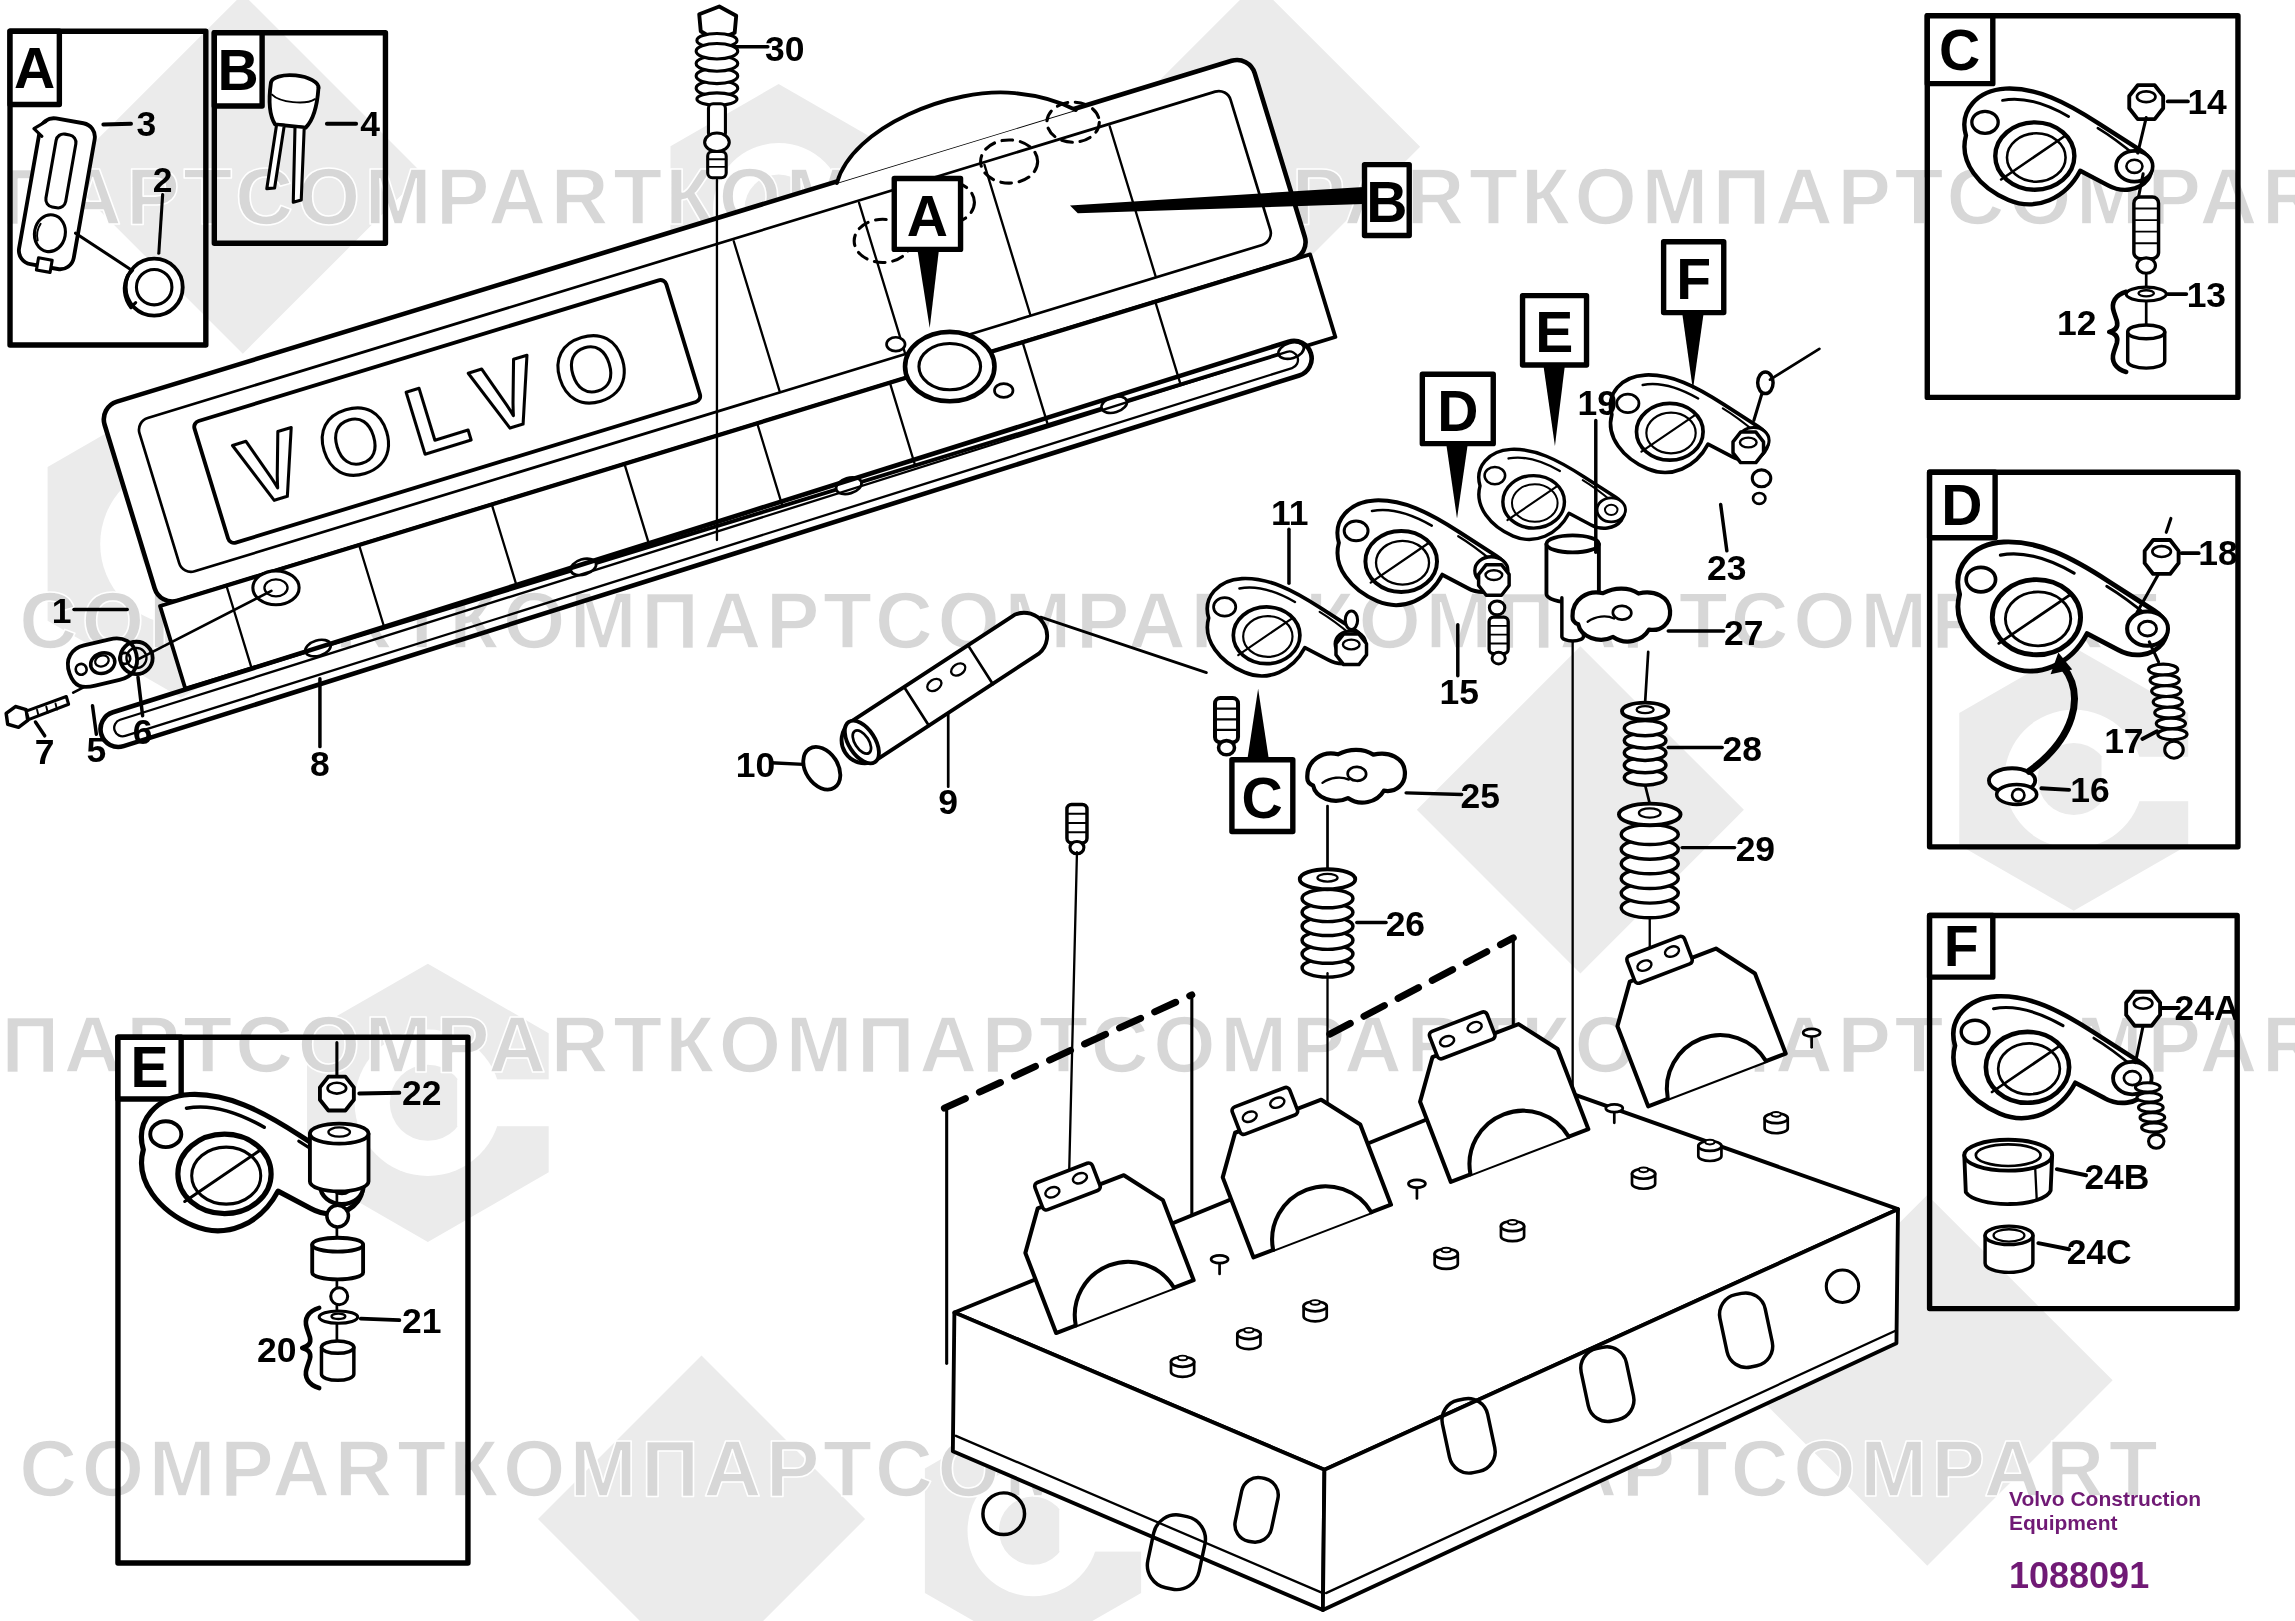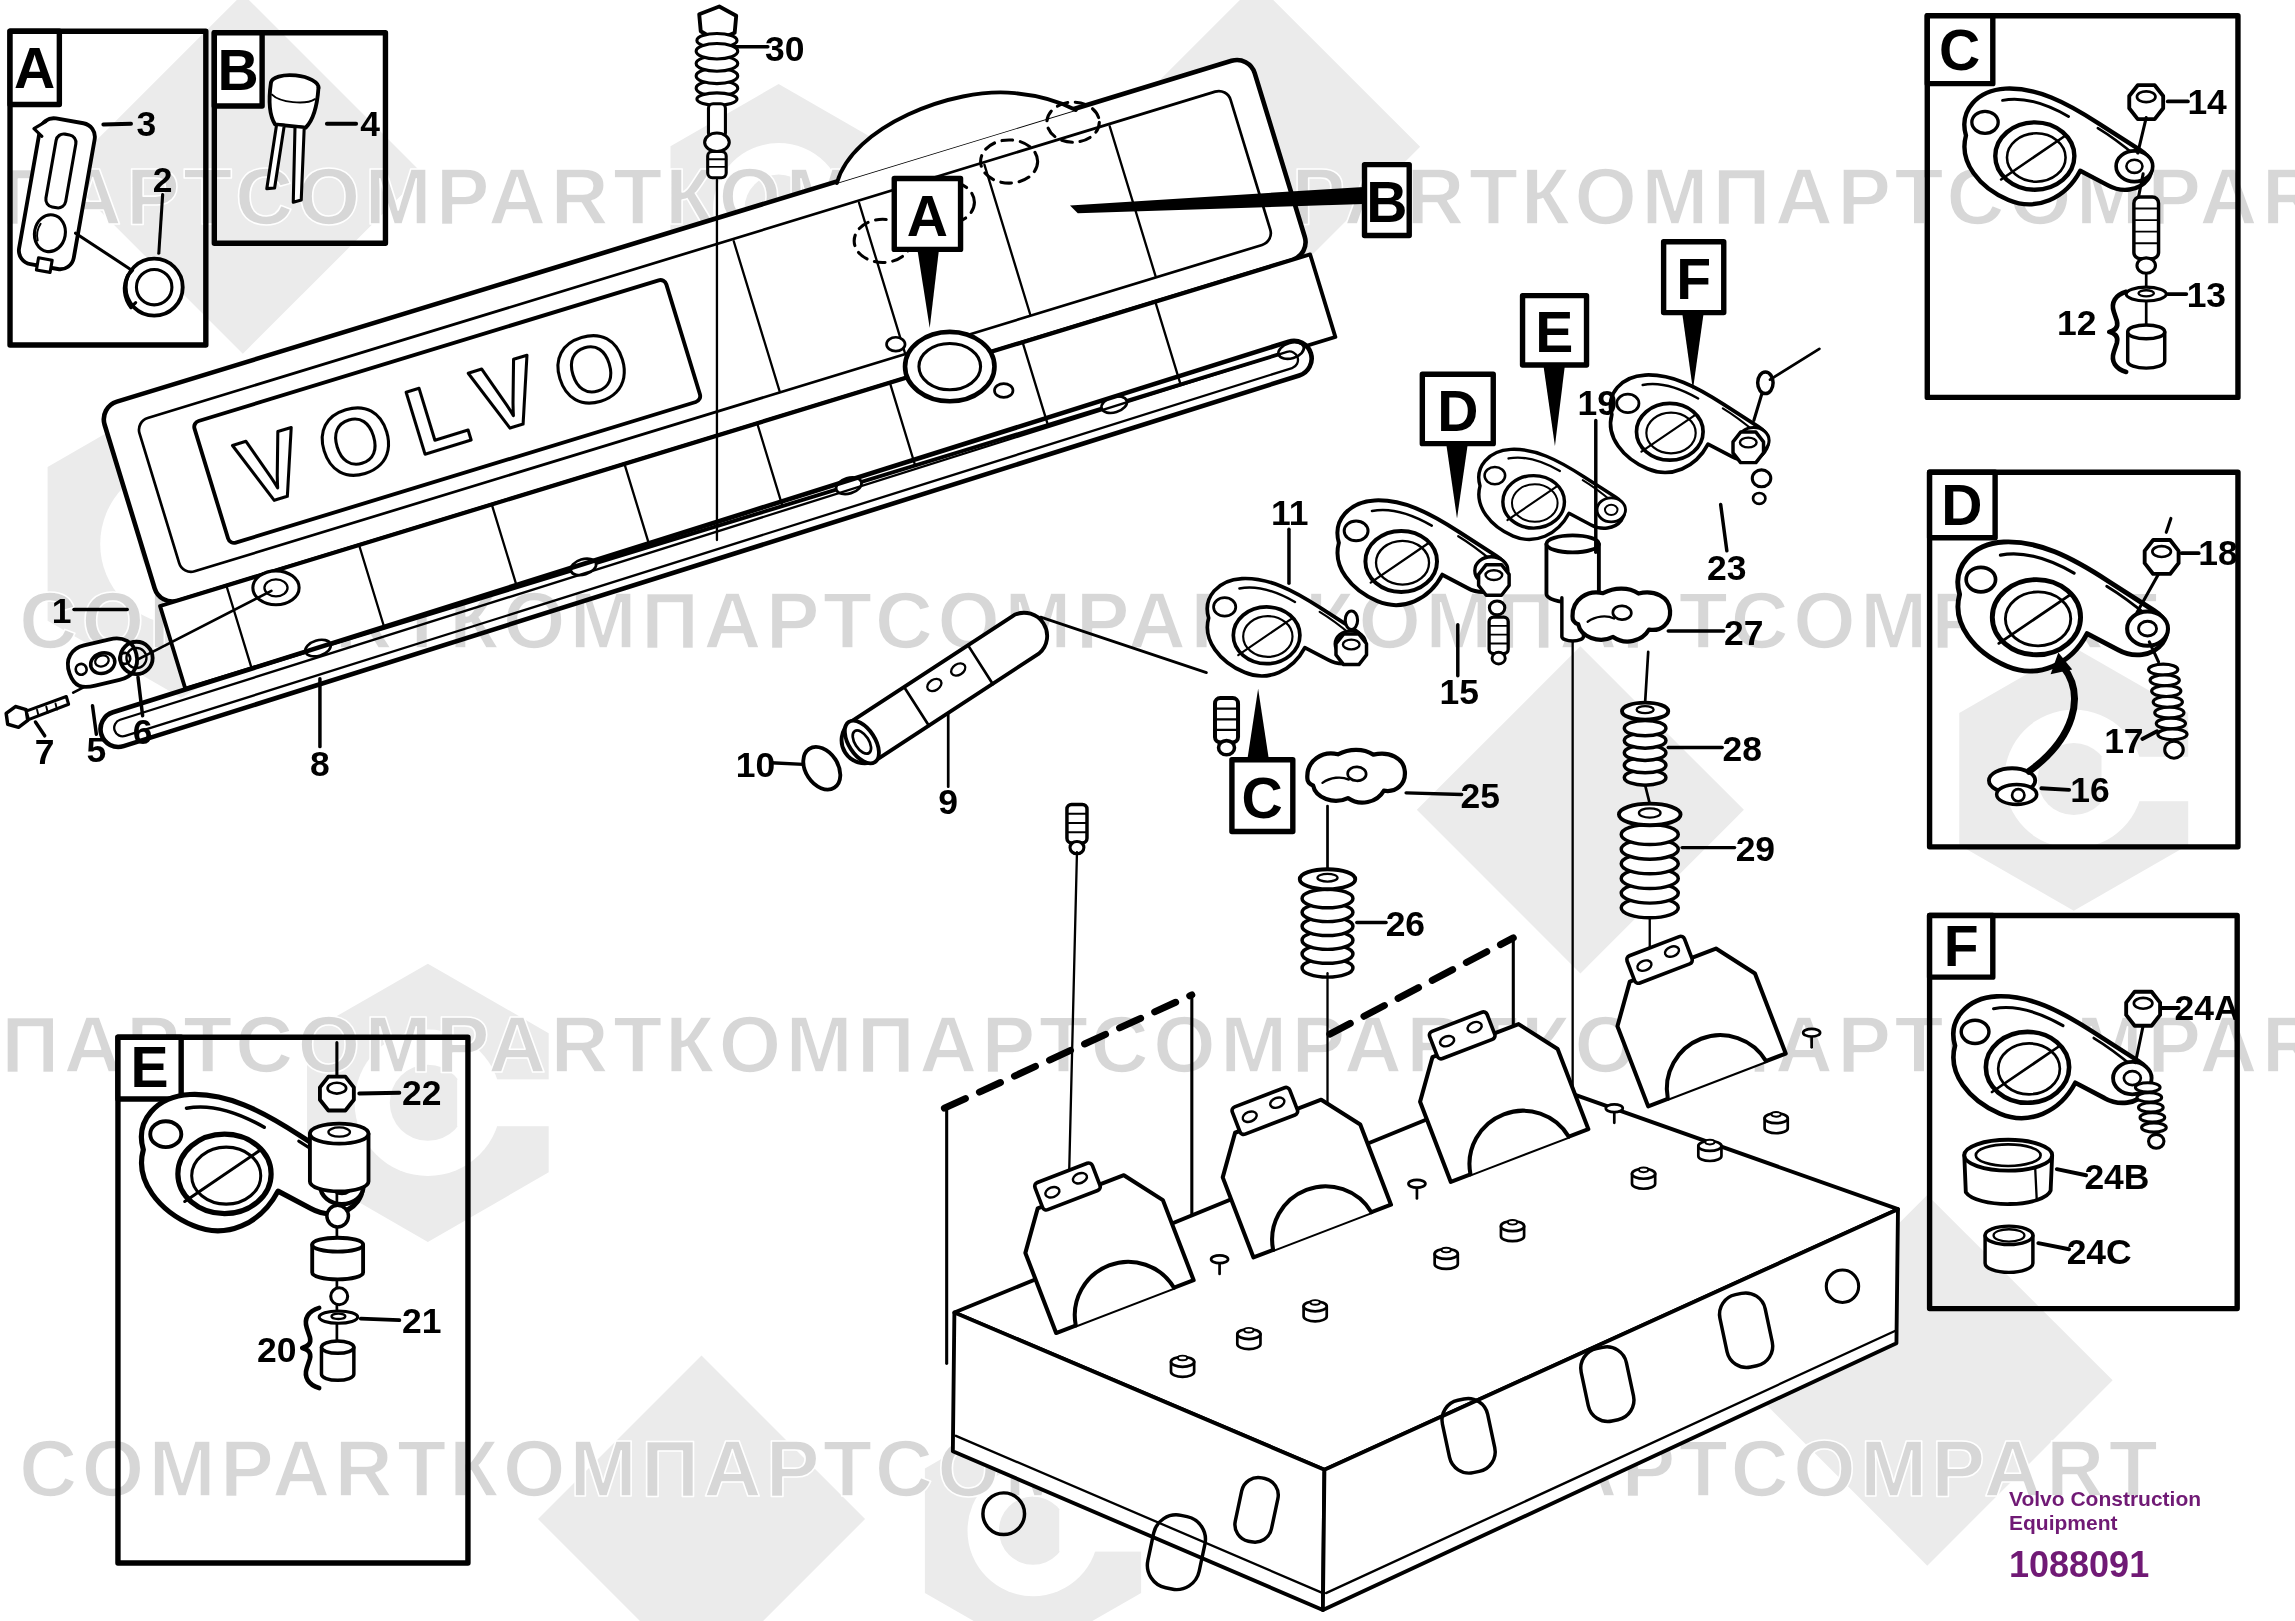--- a/index.html
+++ b/index.html
@@ -9,21 +9,21 @@
   svg *{stroke-linecap:round;stroke-linejoin:round;}
   .ln{stroke:#000;fill:none;}
   .shape{fill:#fff;stroke:#000;}
   .num{font:bold 46px "Liberation Sans",sans-serif;fill:#000;}
   .chipletter{font:bold 74px "Liberation Sans",sans-serif;fill:#000;}
   .volvo{font:bold 122px "Liberation Sans",sans-serif;fill:#fff;stroke:#000;stroke-width:4px;letter-spacing:26px;}
   .wmtext{font:bold 104px "Liberation Sans",sans-serif;fill:#d7d7d7;stroke:#fff;stroke-width:2px;letter-spacing:6px;}
   .wmshape{fill:#ebebeb;}
   .footer{position:absolute;left:2009px;top:1487px;width:247px;text-align:left;color:#701a75;}
   .footer .co{font:bold 21px "Liberation Sans",sans-serif;line-height:24px;}
-  .footer .docnum{font:bold 36px "Liberation Sans",sans-serif;margin-top:9px;}
+  .footer .docnum{font:bold 36px "Liberation Sans",sans-serif;margin-top:20px;}
 </style>
 </head>
 <body>
 
 <div class="canvas">
 <svg width="2295" height="1622" viewBox="0 0 2977 2103">
 
   <defs>
     <g id="nut">
       <path d="M0,14 L11,0 H33 L44,14 V30 L33,44 H11 L0,30 Z" fill="#fff" stroke="#000" stroke-width="5"></path>

